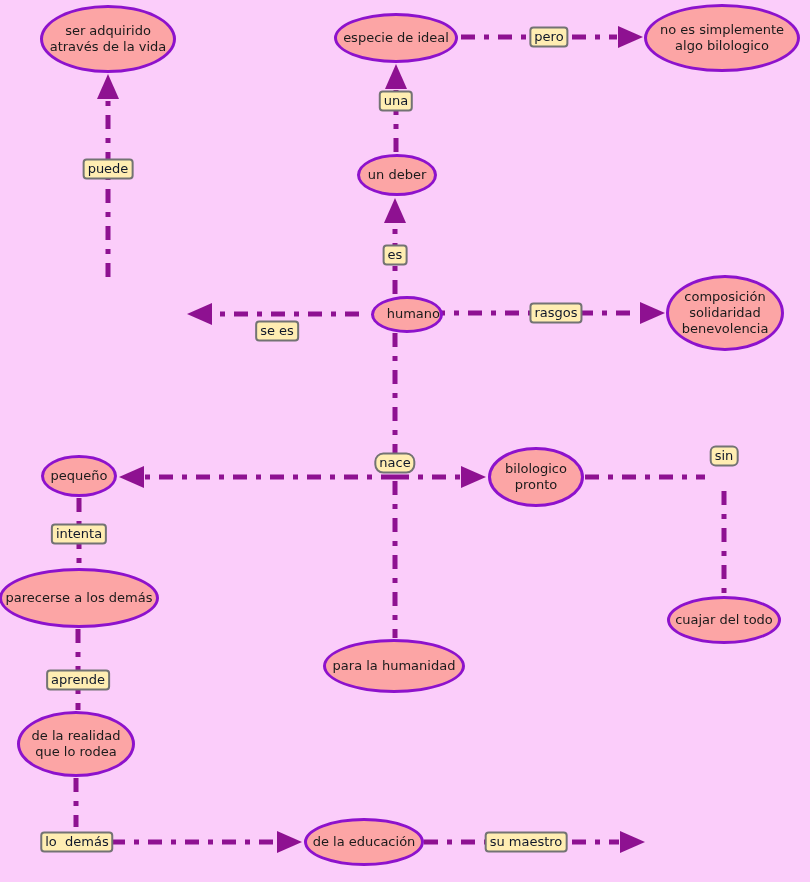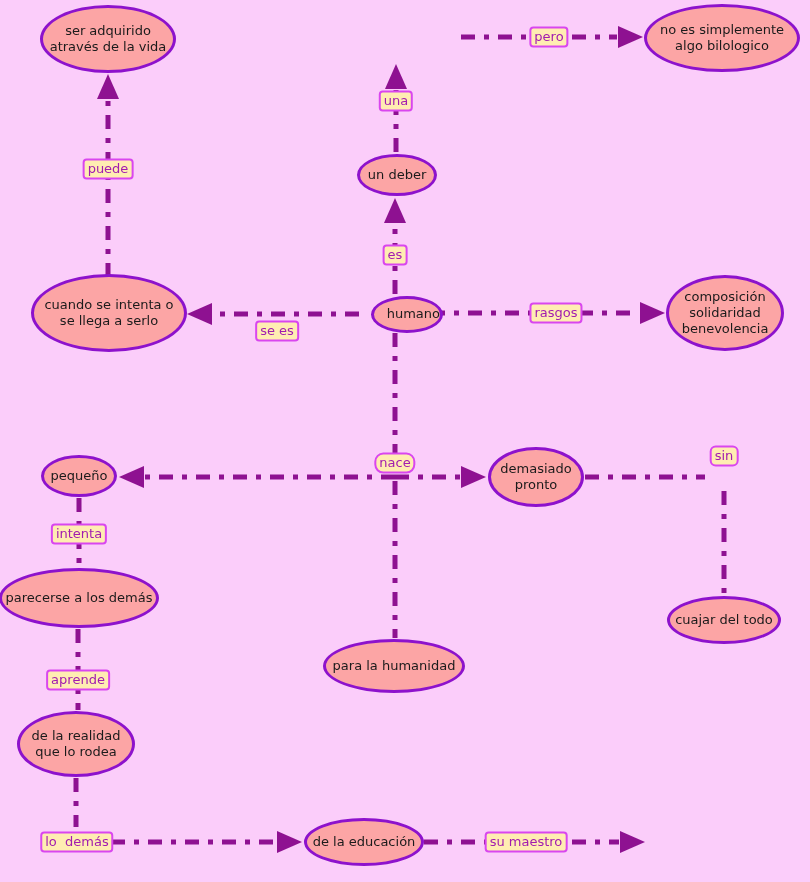--- a/index.html
+++ b/index.html
@@ -38,26 +38,26 @@
     text-align: center;
     color: #1b1b1b;
     font-size: 13px;
     line-height: 1.25;
   }
   .node-label { white-space: pre-line; }
   .edge-label {
     position: absolute;
     transform: translate(-50%, -50%);
     background: #ffedb2;
-    border: 2px solid #d946ef;
+    border: 2px solid #737373;
     border-radius: 4px;
     padding: 0 3px;
     font-size: 13px;
     line-height: 1.3;
-    color: #a21caf;
+    color: #0f172a;
     white-space: pre;
   }
 </style>
 </head>
 <body>
 
 <div class="canvas">
 
   <svg class="edges-svg" viewBox="0 0 810 882" xmlns="http://www.w3.org/2000/svg">
 
@@ -101,44 +101,43 @@
     <polygon class="arrow-head" points="302,842 277,831 277,853"></polygon>
 
     <line class="edge-line" x1="424" y1="842" x2="619" y2="842"></line>
     <polygon class="arrow-head" points="645,842 620,831 620,853"></polygon>
   </svg>
 
   <div class="node" style="left:40px; top:5px; width:136px; height:68px;">
     <span class="node-label">ser adquirido
 através de la vida</span>
   </div>
+  <div class="node" style="left:334px; top:13px; width:124px; height:50px;">
+    <span class="node-label">especie de ideal</span>
+  </div>
   <div class="node" style="left:644px; top:4px; width:156px; height:68px;">
     <span class="node-label">no es simplemente
 algo bilologico</span>
   </div>
   <div class="node" style="left:357px; top:154px; width:80px; height:42px;">
     <span class="node-label">un deber</span>
-  </div>
-  <div class="node" style="left:31px; top:274px; width:156px; height:78px;">
-    <span class="node-label">cuando se intenta o
-se llega a serlo</span>
   </div>
   <div class="node" style="left:371px; top:296px; width:72px; height:37px;justify-content:flex-end;">
     <span class="node-label">humano</span>
   </div>
   <div class="node" style="left:666px; top:275px; width:118px; height:76px;">
     <span class="node-label">composición
 solidaridad
 benevolencia</span>
   </div>
   <div class="node" style="left:41px; top:455px; width:76px; height:42px;">
     <span class="node-label">pequeño</span>
   </div>
   <div class="node" style="left:488px; top:447px; width:96px; height:60px;">
-    <span class="node-label">demasiado
+    <span class="node-label">bilologico
 pronto</span>
   </div>
   <div class="node" style="left:667px; top:596px; width:114px; height:48px;">
     <span class="node-label">cuajar del todo</span>
   </div>
   <div class="node" style="left:-1px; top:568px; width:160px; height:60px;">
     <span class="node-label">parecerse a los demás</span>
   </div>
   <div class="node" style="left:323px; top:639px; width:142px; height:54px;">
     <span class="node-label">para la humanidad</span>

